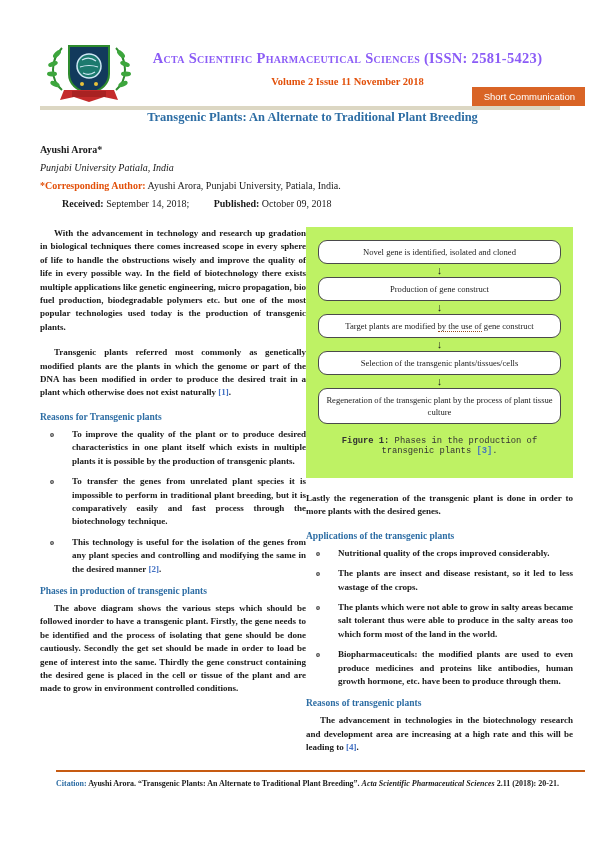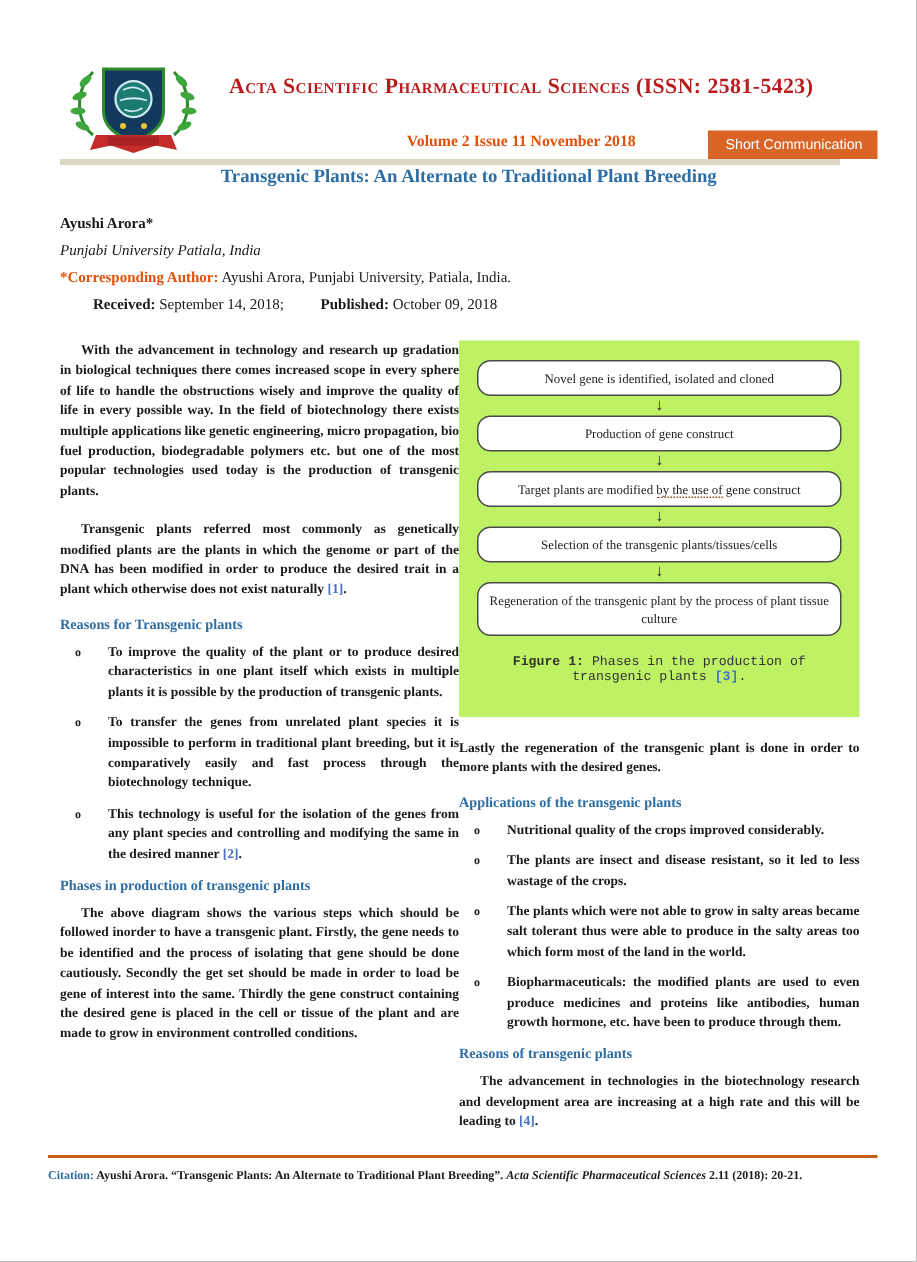--- a/index.html
+++ b/index.html
@@ -14,24 +14,24 @@
     padding: 42px 26px 0 40px;
     overflow: hidden;
   }
   
   .header { position: relative; height: 60px; }
   .logo { position: absolute; left: 4px; top: -2px; width: 90px; height: 64px; }
   .journal-title {
     text-align: center; padding-left: 70px;
     font-variant: small-caps; font-weight: bold;
     font-size: 14.5px; letter-spacing: .3px;
-    color: #b91c1c; padding-top: 8px;
+    color: #8b5cf6; padding-top: 8px;
   }
   .volume-line {
-    text-align: center; padding-left: 70px; margin-top: 22px;
+    text-align: center; padding-left: 70px; margin-top: 9px;
     font-weight: bold; font-size: 10.5px; color: #E2500A;
   }
   .badge {
     position: absolute; right: 0; bottom: -4px;
     background: #D96426; color: #fff;
     font-family: "Liberation Sans", sans-serif;
     font-size: 9.5px; padding: 4px 10px 4px 12px;
   }
   .header-rule { height: 4px; background: #DCD7C3; margin-top: 4px; width: 520px; }
   
@@ -75,21 +75,21 @@
     text-align: center; padding: 5px 4px; line-height: 12px;
   }
   .flow-arrow { text-align: center; font-size: 11px; color: #222; line-height: 13px; }
   .squiggle { border-bottom: 1px dotted #9C4A1F; }
   .fig-caption {
     margin-top: 12px; text-align: center; font-size: 8.8px;
     color: #333; font-weight: normal; font-family: Liberation Mono, monospace;
   }
   .fig-caption .cap-label { font-weight: bold; }
   
-  .footer { position: absolute; left: 32px; right: 26px; top: 770px; }
+  .footer { position: absolute; left: 56px; right: 26px; top: 770px; }
   .footer-rule { height: 2px; background: #C75B12; margin-bottom: 6px; }
   .citation { font-size: 8px; font-weight: bold; line-height: 12px; }
   .citation .cite-label { color: #2D6DA4; }
   .citation .cite-journal { font-style: italic; }
 </style>
 </head>
 <body>
 
 <div class="page">
 

